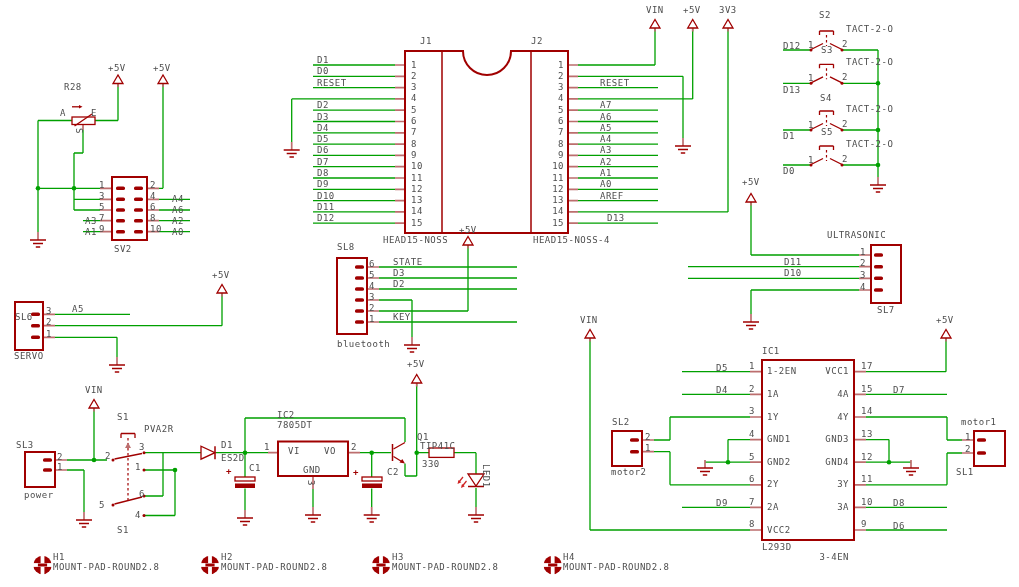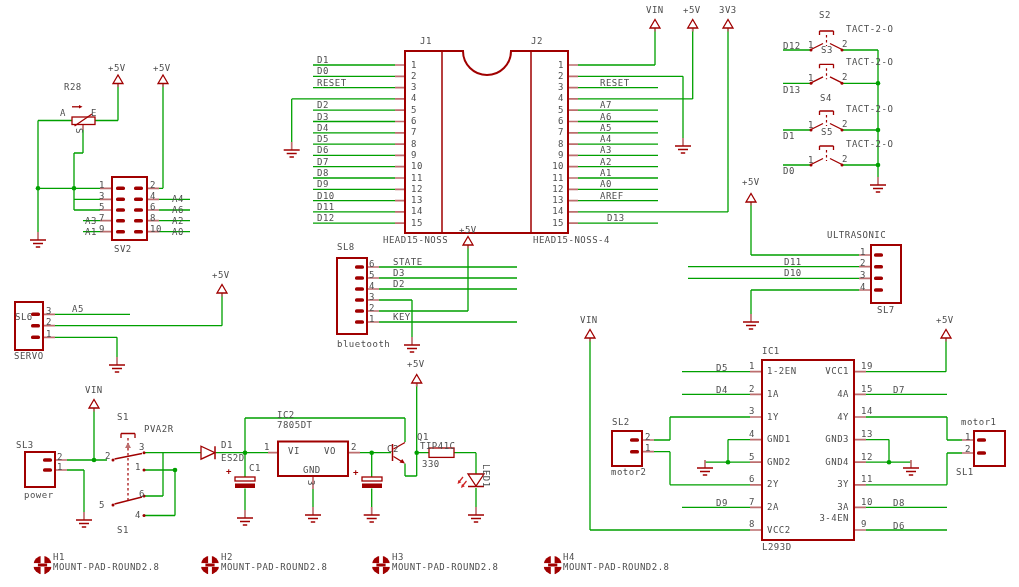--- a/index.html
+++ b/index.html
@@ -399,38 +399,38 @@
       <span class="lbl" style="left: 249px; top: 464px;">C1</span>
       <span class="lbl" style="left: 277px; top: 410.5px;">IC2</span>
       <span class="lbl" style="left: 277px; top: 421px;">7805DT</span>
       <span class="lbl" style="left: 264px; top: 442.5px;">1</span>
       <span class="lbl" style="left: 351px; top: 442.5px;">2</span>
       <span class="lbl" style="left: 288px; top: 446.5px;">VI</span>
       <span class="lbl" style="left: 324px; top: 446.5px;">VO</span>
       <span class="lbl" style="left: 303px; top: 465.5px;">GND</span>
       <span class="lbl r90" style="left: 315px; top: 480px;">3</span>
       <span class="lbl dr" style="left: 353px; top: 468px;">+</span>
-      <span class="lbl" style="left: 387px; top: 445px;">C2</span>
+      <span class="lbl" style="left: 387px; top: 468px;">C2</span>
       <span class="lbl" style="left: 417px; top: 432.5px;">Q1</span>
       <span class="lbl" style="left: 420px; top: 441.5px;">TIP41C</span>
       <span class="lbl" style="left: 422px; top: 459.5px;">330</span>
       <span class="lbl r90" style="left: 490px; top: 464px;">LED1</span>
       <span class="lbl" style="left: 407px; top: 360px;">+5V</span>
       <span class="lbl" style="left: 580px; top: 316px;">VIN</span>
       <span class="lbl" style="left: 762px; top: 347px;">IC1</span>
       <span class="lbl" style="left: 762px; top: 543px;">L293D</span>
       <span class="lbl ar" style="left: 755px; top: 362px;">1</span>
       <span class="lbl ar" style="left: 755px; top: 384.6px;">2</span>
       <span class="lbl ar" style="left: 755px; top: 407.3px;">3</span>
       <span class="lbl ar" style="left: 755px; top: 429.9px;">4</span>
       <span class="lbl ar" style="left: 755px; top: 452.5px;">5</span>
       <span class="lbl ar" style="left: 755px; top: 475.1px;">6</span>
       <span class="lbl ar" style="left: 755px; top: 497.7px;">7</span>
       <span class="lbl ar" style="left: 755px; top: 520.3px;">8</span>
-      <span class="lbl" style="left: 861px; top: 362px;">19</span>
+      <span class="lbl" style="left: 861px; top: 362px;">17</span>
       <span class="lbl" style="left: 861px; top: 384.6px;">15</span>
       <span class="lbl" style="left: 861px; top: 407.3px;">14</span>
       <span class="lbl" style="left: 861px; top: 429.9px;">13</span>
       <span class="lbl" style="left: 861px; top: 452.5px;">12</span>
       <span class="lbl" style="left: 861px; top: 475.1px;">11</span>
       <span class="lbl" style="left: 861px; top: 497.7px;">10</span>
       <span class="lbl" style="left: 861px; top: 520.3px;">9</span>
       <span class="lbl" style="left: 767px; top: 367.2px;">1-2EN</span>
       <span class="lbl" style="left: 767px; top: 389.8px;">1A</span>
       <span class="lbl" style="left: 767px; top: 412.5px;">1Y</span>
@@ -439,21 +439,21 @@
       <span class="lbl" style="left: 767px; top: 480.3px;">2Y</span>
       <span class="lbl" style="left: 767px; top: 503px;">2A</span>
       <span class="lbl" style="left: 767px; top: 525.5px; text-align: right;">VCC2</span>
       <span class="lbl ar" style="left: 849px; top: 367.2px;">VCC1</span>
       <span class="lbl ar" style="left: 849px; top: 389.8px;">4A</span>
       <span class="lbl ar" style="left: 849px; top: 412.5px;">4Y</span>
       <span class="lbl ar" style="left: 849px; top: 435.1px;">GND3</span>
       <span class="lbl ar" style="left: 849px; top: 457.7px;">GND4</span>
       <span class="lbl ar" style="left: 849px; top: 480.3px;">3Y</span>
       <span class="lbl ar" style="left: 849px; top: 503px;">3A</span>
-      <span class="lbl ar" style="left: 849px; top: 514px;">3-4EN</span>
+      <span class="lbl ar" style="left: 849px; top: 553px;">3-4EN</span>
       <span class="lbl" style="left: 716px; top: 363.5px;">D5</span>
       <span class="lbl" style="left: 716px; top: 386.1px;">D4</span>
       <span class="lbl" style="left: 716px; top: 499.2px;">D9</span>
       <span class="lbl" style="left: 893px; top: 386.1px;">D7</span>
       <span class="lbl" style="left: 893px; top: 499.2px;">D8</span>
       <span class="lbl" style="left: 893px; top: 521.8px;">D6</span>
       <span class="lbl" style="left: 936px; top: 316px;">+5V</span>
       <span class="lbl" style="left: 612px; top: 418px;">SL2</span>
       <span class="lbl" style="left: 645px; top: 432.5px;">2</span>
       <span class="lbl" style="left: 645px; top: 444px;">1</span>

